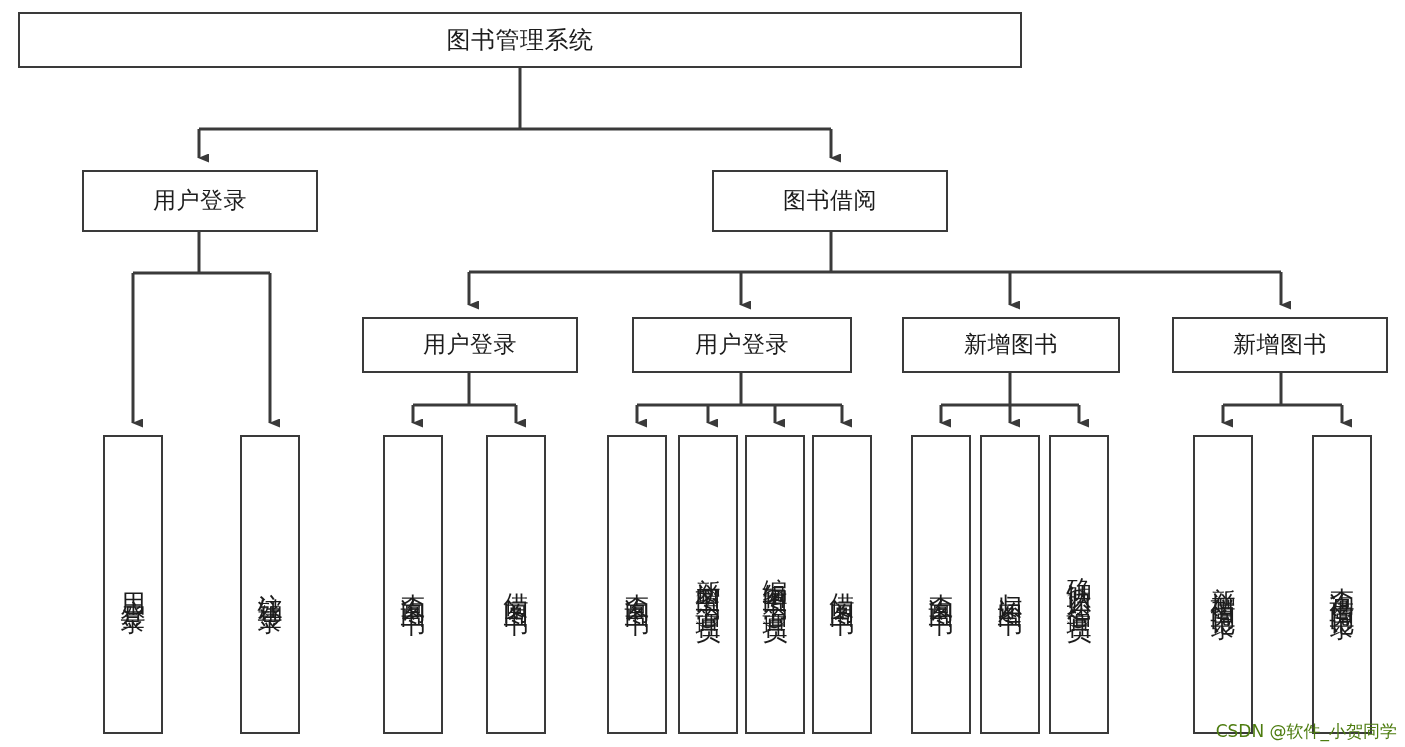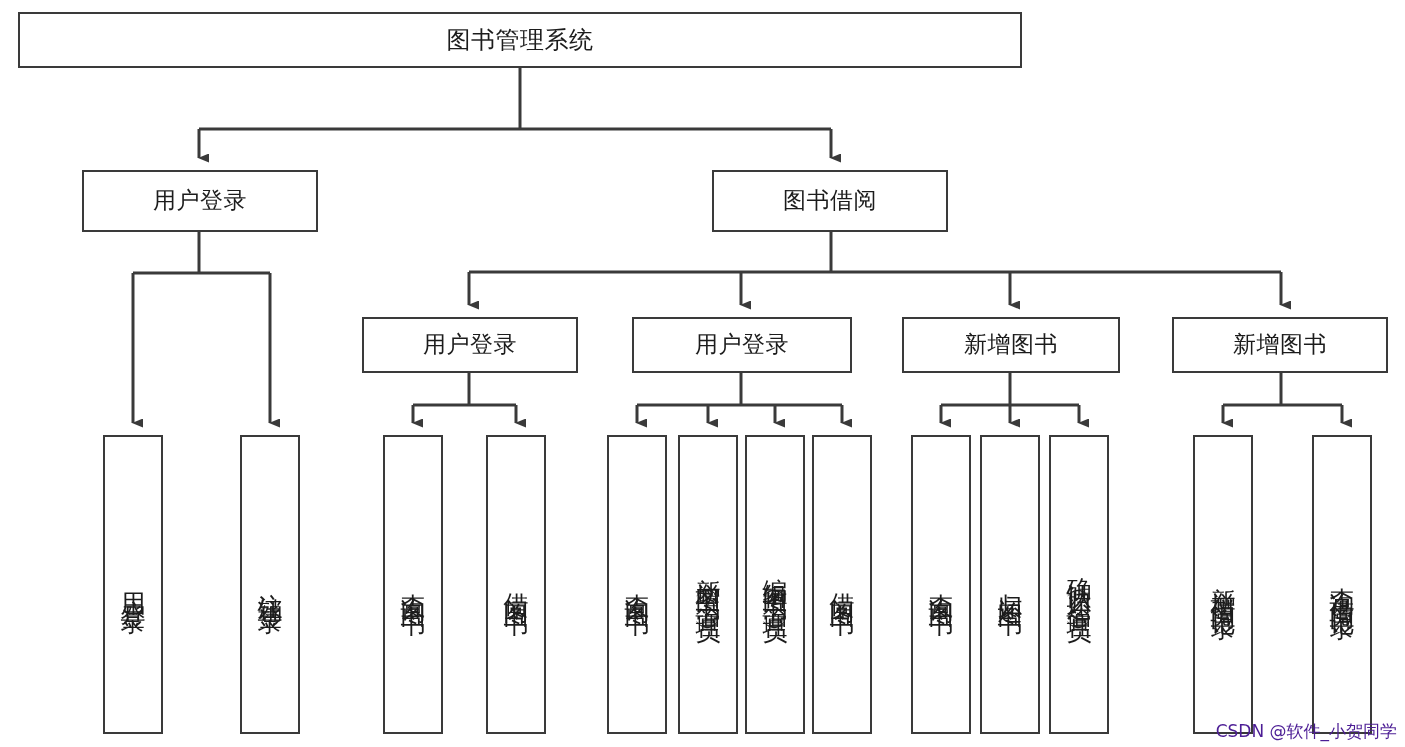--- a/index.html
+++ b/index.html
@@ -62,21 +62,21 @@
     font-size: 25px;
     line-height: 1;
     letter-spacing: 6px;
     white-space: nowrap;
   }
   .watermark {
     position: absolute;
     right: 8px;
     bottom: 4px;
     font-size: 17px;
-    color: #4c1d95;
+    color: #4d7c0f;
     z-index: 5;
     white-space: nowrap;
     font-family: "DejaVu Sans", "Liberation Sans", sans-serif;
   }
 </style>
 </head>
 <body>
 
 <div id="diagram-root">
 

